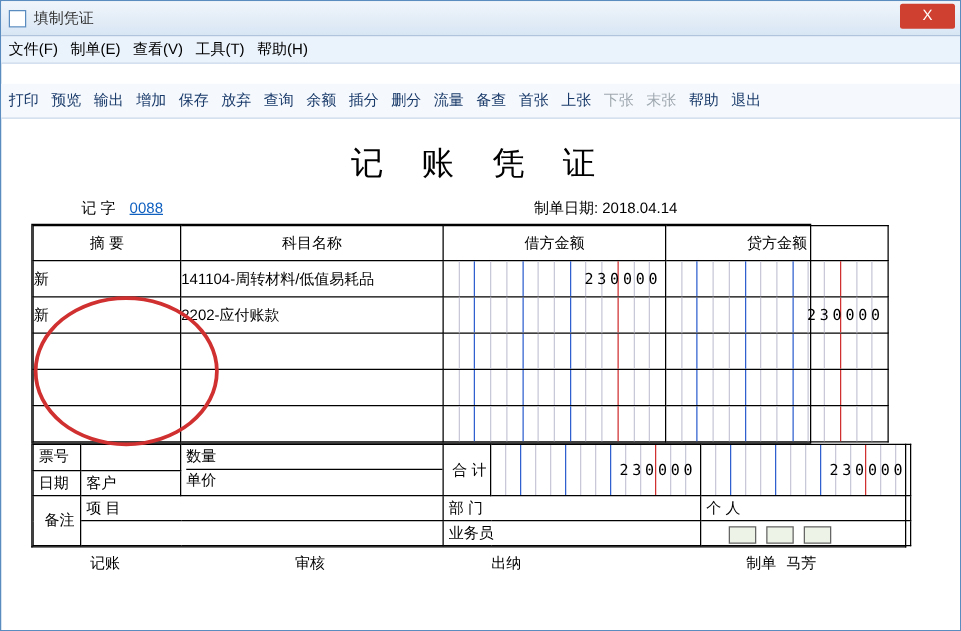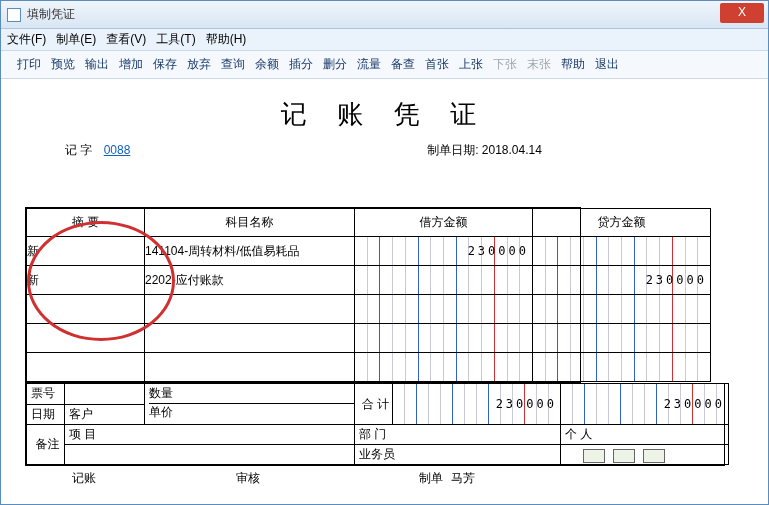--- a/index.html
+++ b/index.html
@@ -41,22 +41,23 @@
   background:#eaf2fb;
   display:flex; align-items:center;
   padding: 0 6px;
   border-bottom:1px solid #cbd9ea;
 }
 .menubar span { margin-right: 10px; cursor:default; }
 .toolbar {
   height: 28px;
   background:#f5f9fd;
   display:flex; align-items:center;
-  padding: 0 16px;
+  padding: 0 6px;
   border-bottom:1px solid #cbd9ea;
+  margin-top:16px;
 }
 .toolbar span { margin-right:10px; color:#1a3a6a; }
 .toolbar span.disabled { color:#a0a8b0; }
 .content {
   padding: 18px 24px 8px 24px;
   position: relative;
 }
 .voucher-title {
   text-align:center;
   font-size: 26px;
@@ -71,22 +72,21 @@
 }
 .header-left { width:200px; padding-left:40px;}
 .header-left .no-val{ color:#1060c0; margin-left:8px; text-decoration:underline;}
 .header-mid { text-align:center; flex:1; }
 .header-right { width:180px; text-align:right; display:flex; justify-content:flex-end; align-items:center;}
 .attach-input { width:26px; height:16px; border:1px solid #888; background:#fff; text-align:right; font-size:11px; padding-right:2px; margin-left:4px;}
 .search-ico { width:14px; height:14px; border:1px solid #888; margin-left:2px; display:inline-block; background:#e8eef7;}
 
 .grid {
   border:1px solid #000;
-  width: 556px;
-  margin-top: 44px;
+  width: 624px;
 }
 .grid table { border-collapse:collapse; width:100%; table-layout:fixed;}
 .grid th, .grid td { border:1px solid #000; font-size:12px; padding:0; height:28px; vertical-align:middle;}
 .grid th { font-weight:normal; text-align:center;}
 .col-abs { width:118px; }
 .col-acct{ width:210px; }
 .col-amt { width:178px; }
 .amount-cell {
   position:relative;
   height:100%;
@@ -533,19 +533,20 @@
             </div>
           </td>
         </tr>
       </tbody>
         </table>
     </div>
 
     <div class="sign-row">
       <div style="width:118px">记账</div>
       <div style="width:210px">审核</div>
+      <div style="width:178px;text-align:left;padding-left:40px">出纳</div>
       <div style="width:90px;text-align:right">制单</div>
       <div style="width:100px;text-align:left;padding-left:8px">马芳</div>
     </div>
 
     <div class="circle-annot"></div>
   </div>
 </div>
 
 </body></html>

